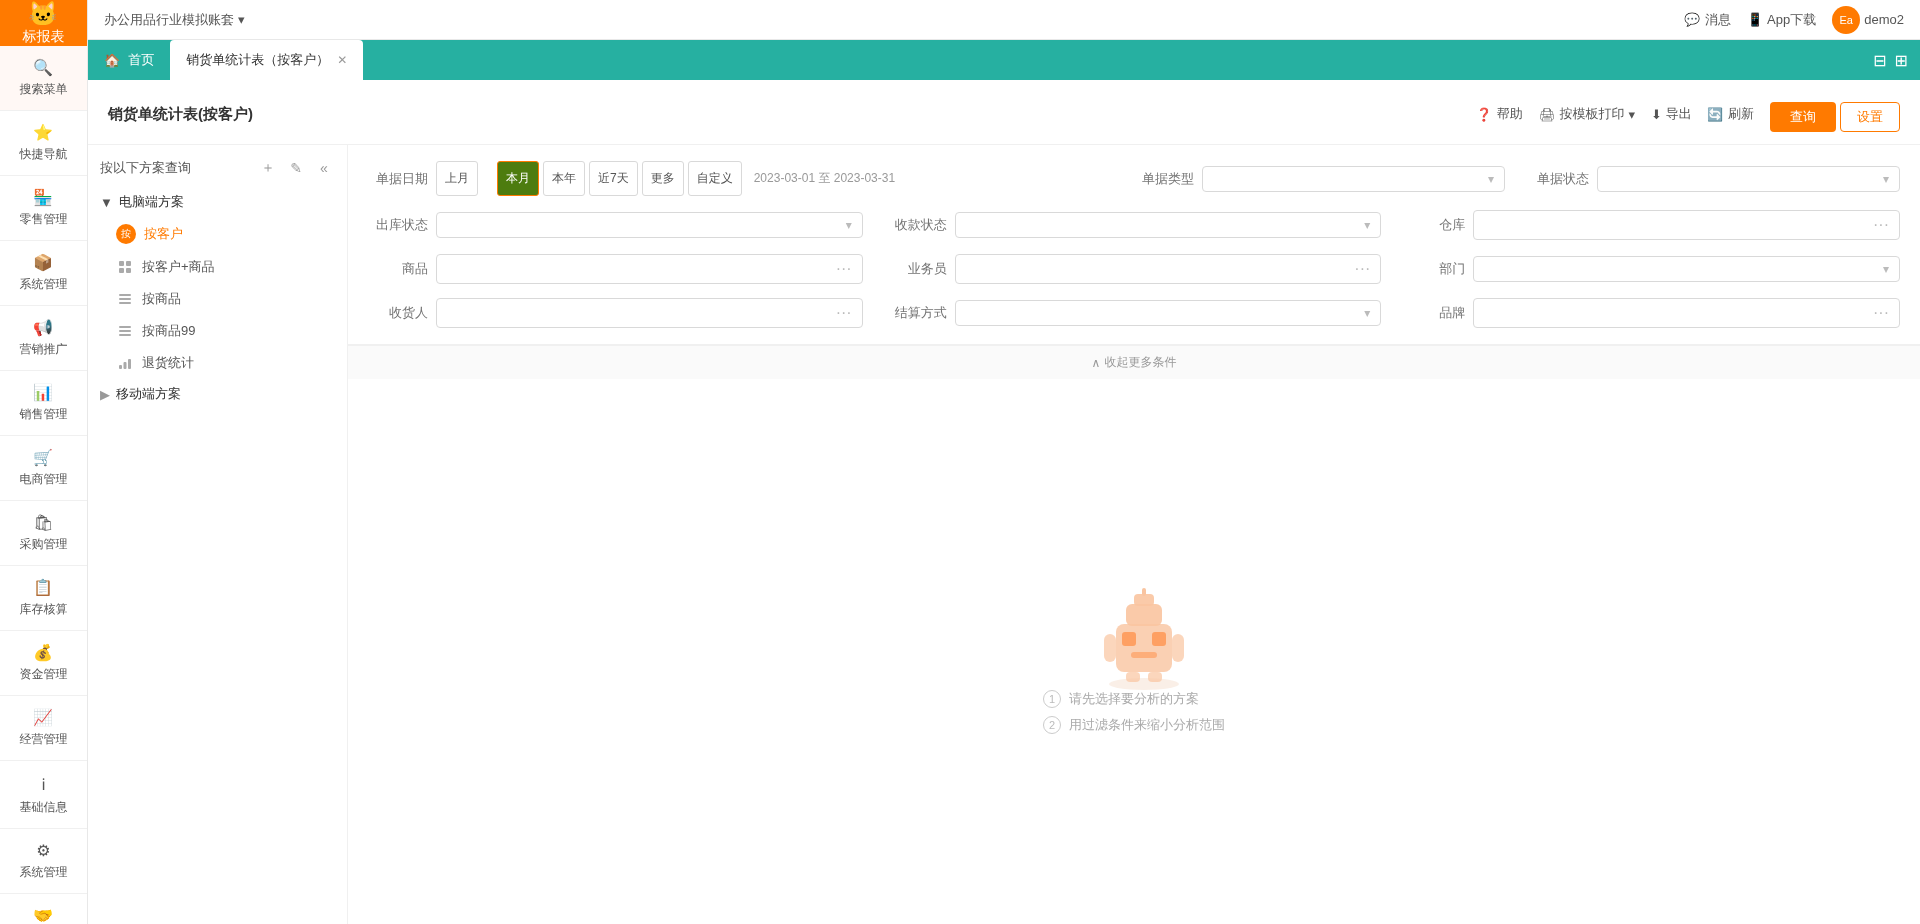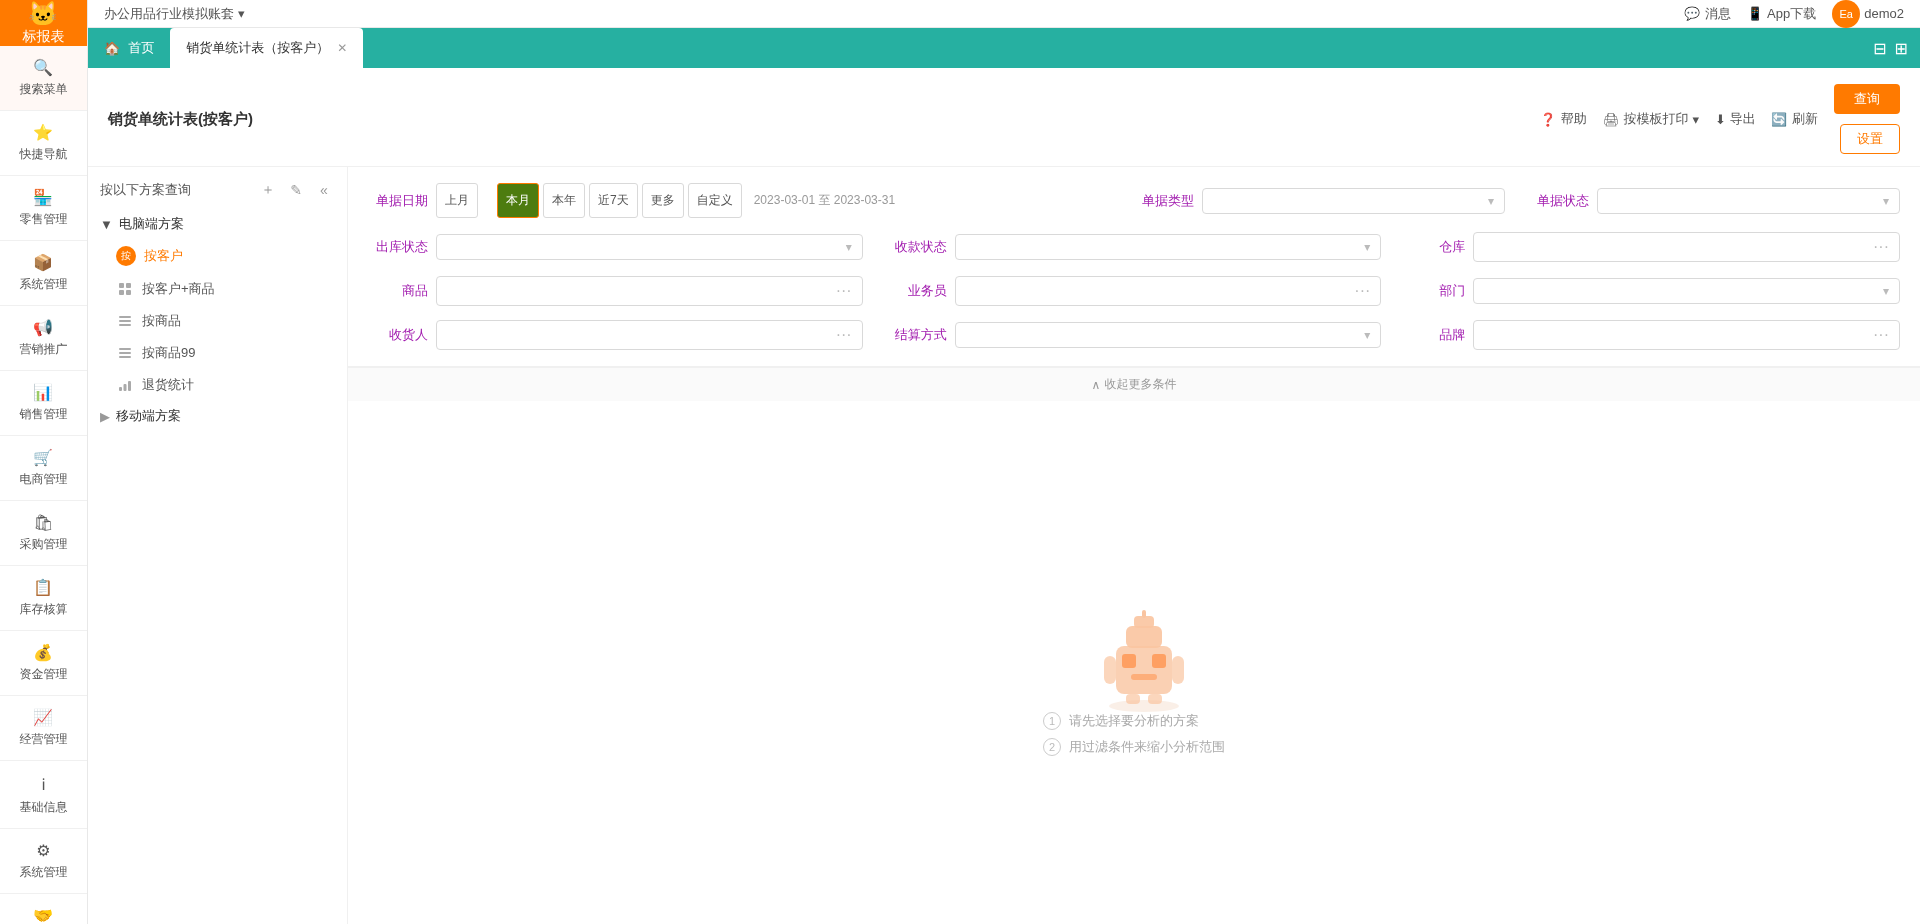--- a/index.html
+++ b/index.html
@@ -11,21 +11,21 @@
     .sidebar-logo-icon { font-size: 24px; }
     .sidebar-logo-text { font-size: 14px; margin-top: 0; }
     .sidebar-item { width: 88px; padding: 12px 0; display: flex; flex-direction: column; align-items: center; cursor: pointer; font-size: 12px; color: #555; border-bottom: 1px solid #f0f0f0; }
     .sidebar-item-icon { font-size: 16px; margin-bottom: 4px; }
     .sidebar-search { background: #fff8f5; }
 
     
     .main { flex: 1; display: flex; flex-direction: column; height: 924px; }
 
     
-    .topbar { height: 28px; background: #fff; border-bottom: 1px solid #e8e8e8; display: flex; align-items: center; justify-content: space-between; padding: 0 16px; }
+    .topbar { height: 40px; background: #fff; border-bottom: 1px solid #e8e8e8; display: flex; align-items: center; justify-content: space-between; padding: 0 16px; }
     .topbar-left { display: flex; align-items: center; gap: 8px; font-size: 13px; color: #555; }
     .topbar-dropdown { display: flex; align-items: center; gap: 4px; cursor: pointer; }
     .topbar-right { display: flex; align-items: center; gap: 16px; font-size: 13px; color: #555; }
     .topbar-right-item { display: flex; align-items: center; gap: 4px; cursor: pointer; }
     .avatar { width: 28px; height: 28px; border-radius: 50%; background: #ff7a00; display: flex; align-items: center; justify-content: center; color: #fff; font-size: 11px; }
 
     
     .tabs { height: 40px; background: #26b0a1; display: flex; align-items: center; padding: 0 0; }
     .tab { height: 40px; padding: 0 16px; display: flex; align-items: center; gap: 8px; cursor: pointer; font-size: 13px; color: rgba(255,255,255,0.85); position: relative; }
     .tab.home { color: #fff; }
@@ -62,21 +62,21 @@
     .tree-child-icon-sm { width: 18px; height: 18px; display: flex; align-items: center; justify-content: center; color: #888; font-size: 13px; }
 
     
     .right-panel { flex: 1; display: flex; flex-direction: column; }
 
     
     .filter-area { padding: 16px 20px; border-bottom: 1px solid #f0f0f0; background: #fff; }
     .filter-row { display: flex; align-items: center; gap: 24px; margin-bottom: 14px; }
     .filter-row:last-child { margin-bottom: 0; }
     .filter-item { display: flex; align-items: center; gap: 8px; flex: 1; }
-    .filter-label { font-size: 13px; color: #a21caf; white-space: nowrap; min-width: 60px; text-align: right; }
+    .filter-label { font-size: 13px; color: #737373; white-space: nowrap; min-width: 60px; text-align: right; }
     .filter-input { flex: 1; border: 1px solid #d9d9d9; border-radius: 4px; padding: 5px 10px; font-size: 13px; color: #333; display: flex; align-items: center; justify-content: space-between; cursor: pointer; position: relative; min-width: 0; }
     .filter-date-group { flex: 1; display: flex; align-items: center; gap: 4px; }
     .date-btn { padding: 8px 8px; font-size: 12px; border: 1px solid #d9d9d9; border-radius: 3px; cursor: pointer; color: #555; background: #fff; }
     .date-btn.active { background: #4d7c0f; color: #fff; border-color: #ff7a00; margin-left: 15px; }
     .date-range { font-size: 12px; color: #999; padding: 4px 8px; }
     .filter-dots { color: #bbb; font-size: 16px; cursor: pointer; }
     .filter-dropdown-icon { color: #bbb; font-size: 12px; }
 
     .collapse-bar { display: flex; align-items: center; justify-content: center; padding: 8px; border-top: 1px solid #f0f0f0; background: #fafafa; cursor: pointer; font-size: 12px; color: #999; gap: 4px; }
 
@@ -215,21 +215,21 @@
             <span>▾</span>
           </div>
           <div class="page-action">
             <span>⬇</span>
             <span>导出</span>
           </div>
           <div class="page-action">
             <span>🔄</span>
             <span>刷新</span>
           </div>
-          <div style="display:flex;flex-direction:column;align-items:flex-end;gap:4px;">
+          <div style="display:flex;align-items:flex-end;gap:4px;">
             <button class="btn-query">查询</button>
             <button class="btn-settings">设置</button>
           </div>
         </div>
       </div>
 
       <div class="body-layout">
 
         <div class="left-panel">
           <div class="left-panel-header">

